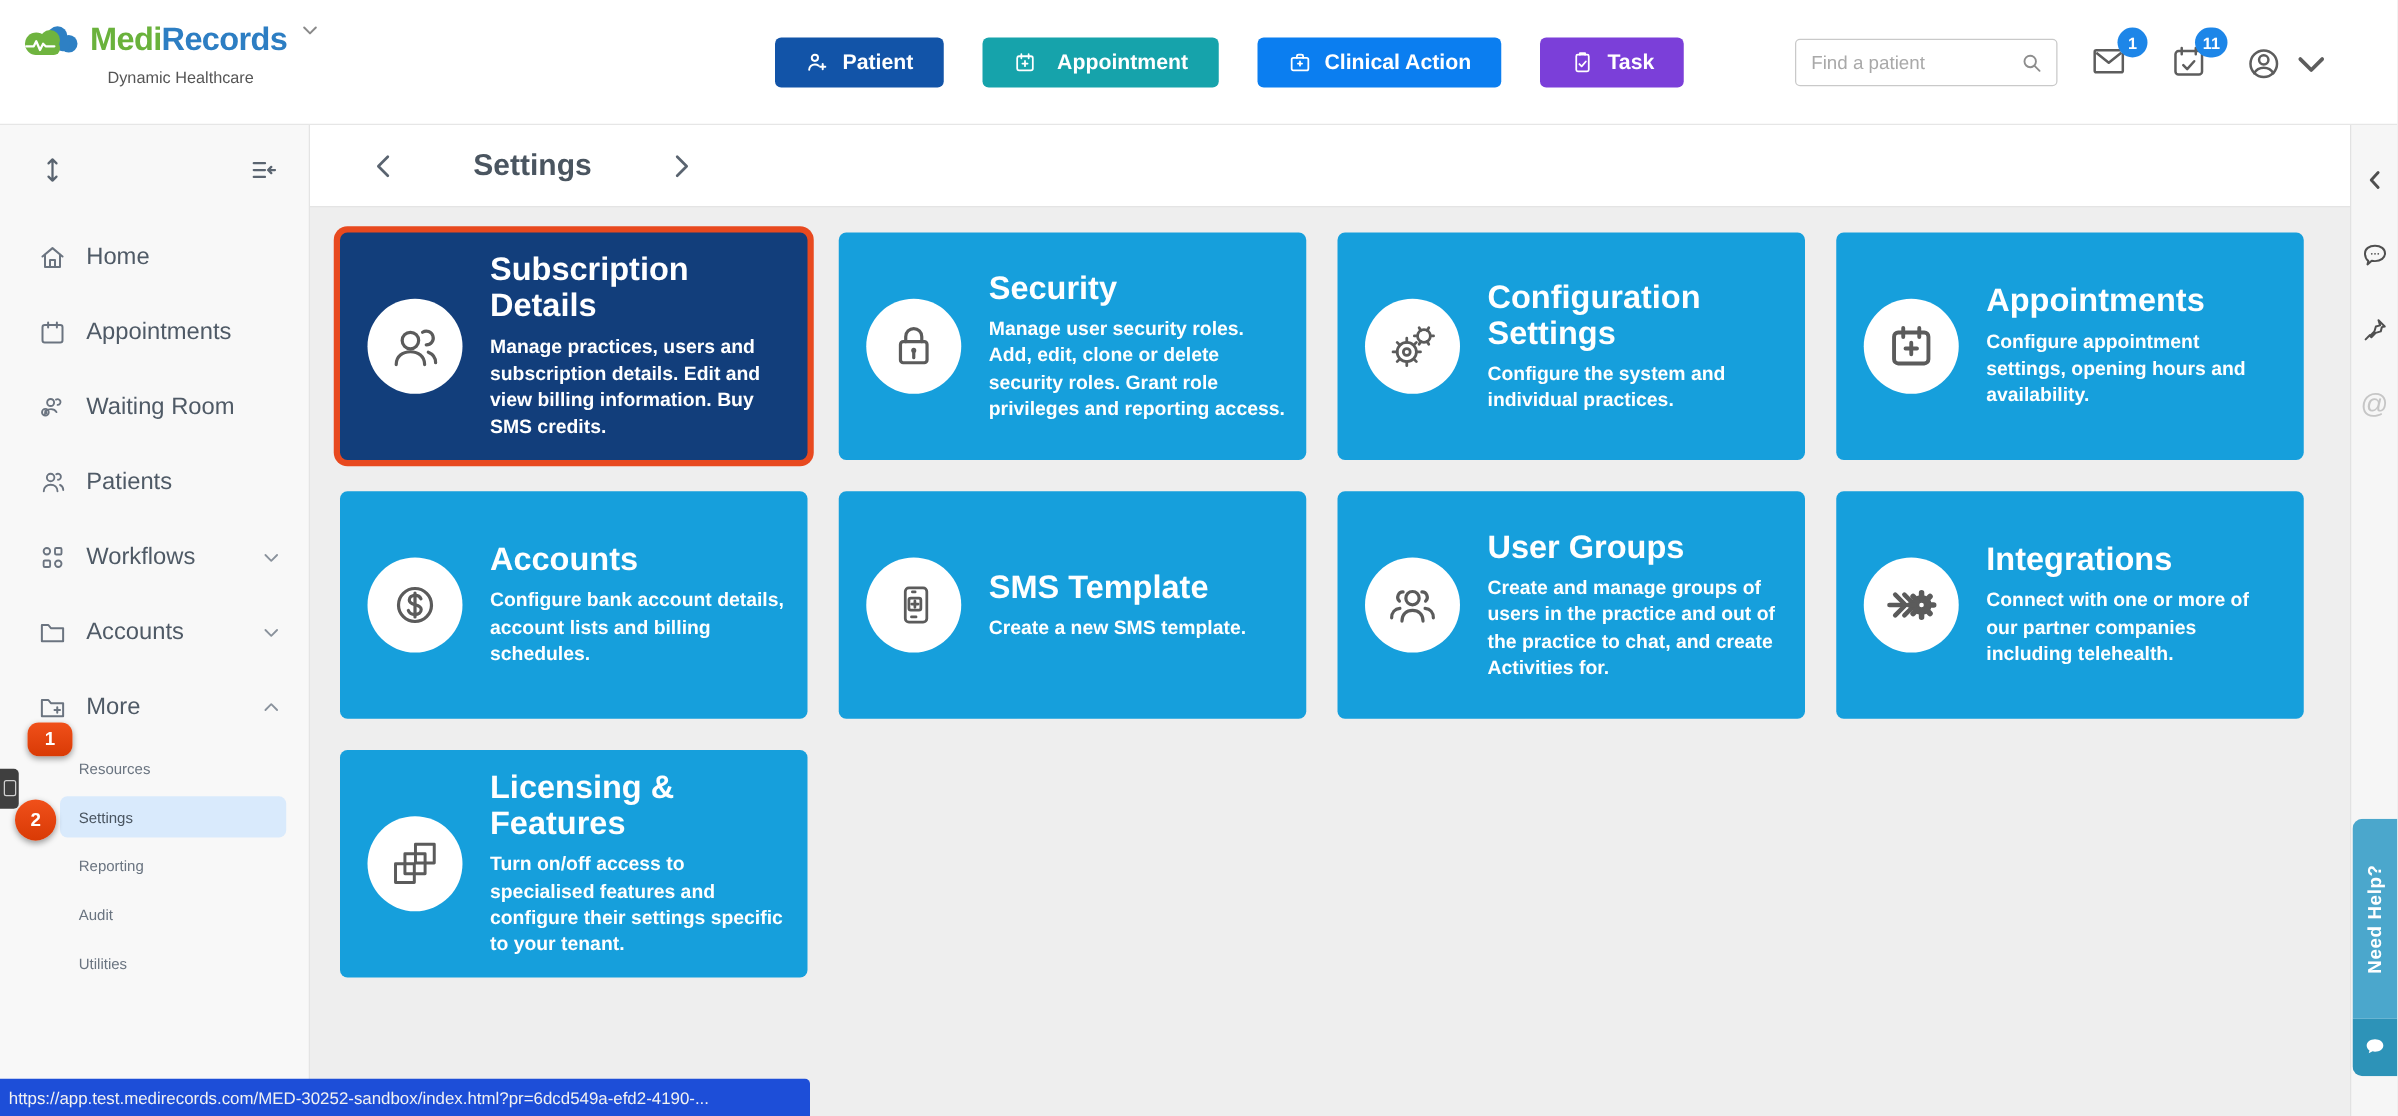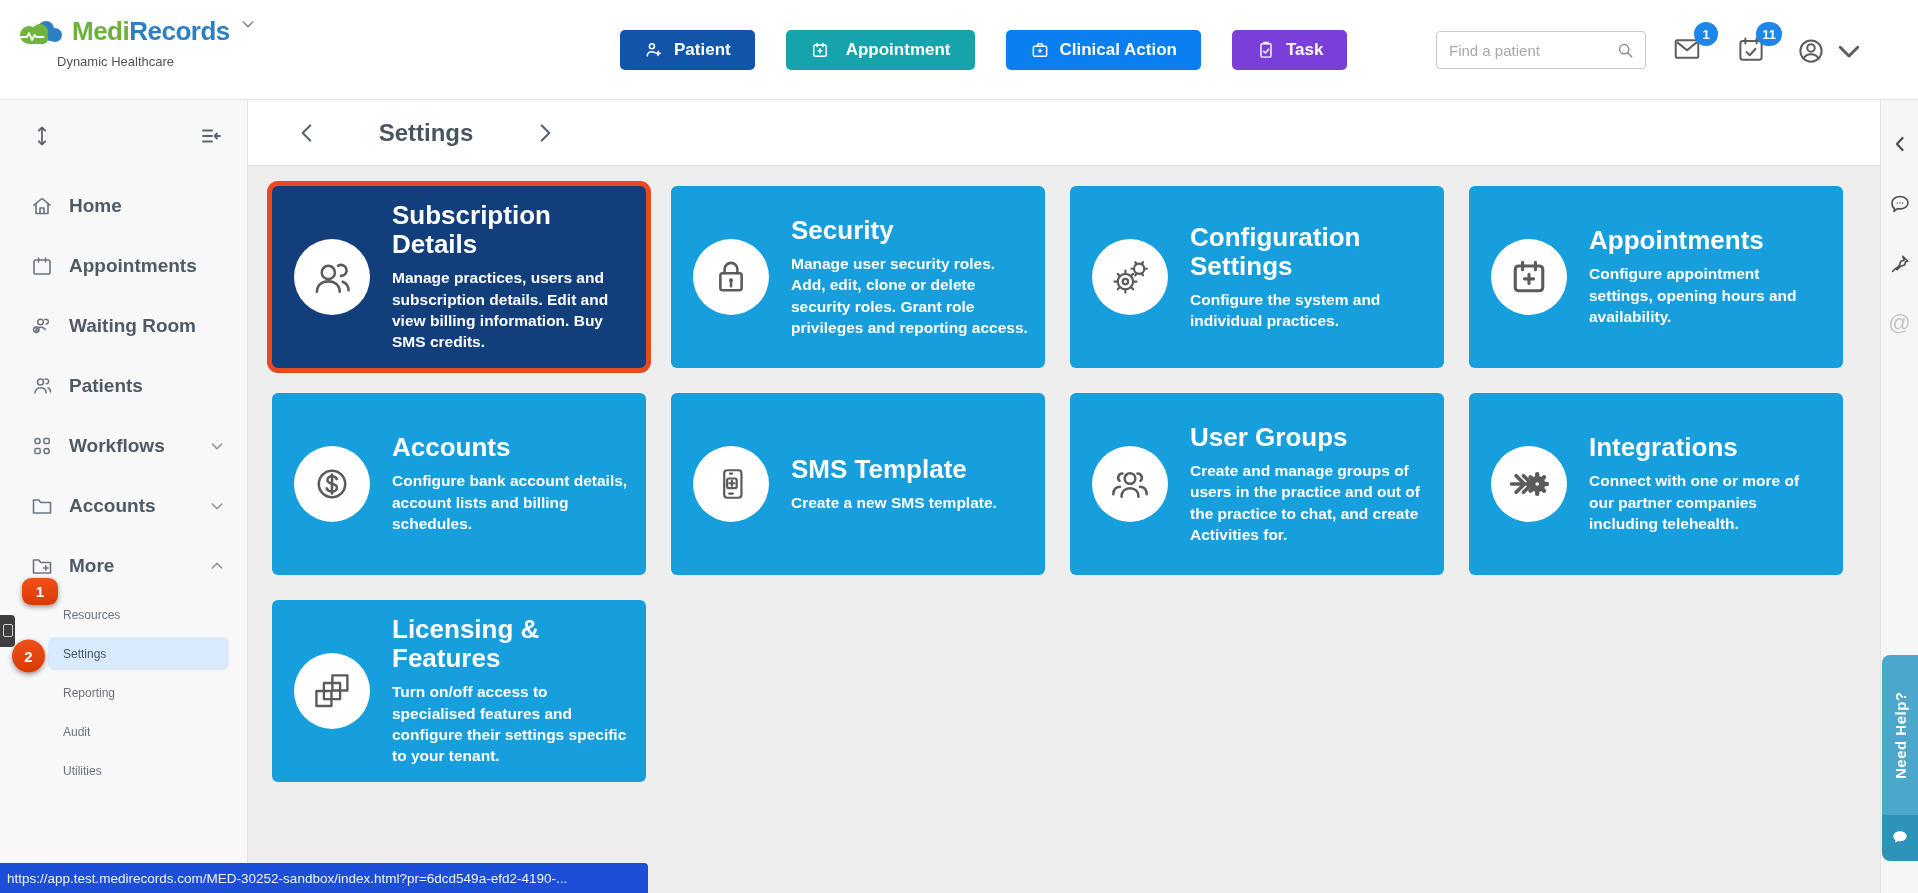--- a/index.html
+++ b/index.html
@@ -9,21 +9,21 @@
   svg { display:block; }
 
   
   .header { position:absolute; left:0; top:0; width:1918px; height:100px;
     background:#ffffff; border-bottom:1px solid #e6e6e6; z-index:5; }
   .brand { position:absolute; left:16px; top:16px; width:240px; cursor:pointer; }
   .brand-row { display:flex; align-items:flex-start; gap:8px; }
   .brand-name { font-size:26px; font-weight:700; letter-spacing:-0.5px; }
   .brand-green { color:#6ab23c; } .brand-blue { color:#2d7ec3; }
   .brand-chev { color:#8a8a8a; margin-left:2px; }
-  .brand-sub { font-size:13px; color:#555; margin:4px 0 0 41px; }
+  .brand-sub { font-size:13px; color:#555; margin:4px 0 0 70px; }
 
   .hbtns { position:absolute; left:620px; top:30px; display:flex; gap:31px; }
   .hbtn { height:40px; border:none; border-radius:5px; padding:0 24px;
     display:flex; align-items:center; gap:10px; color:#fff; font-weight:700;
     font-size:17px; font-family:Liberation Sans, sans-serif; cursor:pointer; }
   .hbtn .bicon { width:20px; height:20px; color:#fff; }
 
   .hsearch { position:absolute; left:1436px; top:31px; width:210px; height:38px;
     border:1px solid #c9c9c9; border-radius:4px; background:#fff;
     display:flex; align-items:center; padding:0 10px 0 12px; }
@@ -41,21 +41,21 @@
   
   .sidebar { position:absolute; left:0; top:100px; width:248px; bottom:0;
     background:#f8f8f8; border-right:1px solid #e4e4e4; z-index:4; }
   .side-top { display:flex; justify-content:space-between; align-items:center;
     padding:24px 24px 0 30px; color:#5a6470; }
   .side-top .sti { width:24px; height:24px; cursor:pointer; }
   .nav { margin-top:28px; }
   .navitem { height:60px; display:flex; align-items:center; padding:0 22px 0 30px;
     cursor:pointer; position:relative; color:#4f5a66; }
   .navitem .nicon { width:24px; height:24px; color:#6b7480; flex-shrink:0; }
-  .navitem .nlabel { margin-left:15px; font-size:19px; font-weight:700; }
+  .navitem .nlabel { margin-left:15px; font-size:19px; font-weight:400; }
   .navitem .nchev { margin-left:auto; color:#8a929c; width:16px; height:16px; }
   .subitem { height:37px; position:relative; cursor:pointer; }
   .subitem-inner { height:33px; margin:2px 18px 2px 48px; border-radius:6px;
     display:flex; align-items:center; padding-left:15px; color:#6a7480; font-size:12px; }
   .subitem.selected .subitem-inner { background:#d9eafc; color:#4a5560; }
   .badge-red { background:linear-gradient(#f0501a,#d93a05); color:#fff; font-weight:700;
     font-size:15px; display:flex; align-items:center; justify-content:center;
     box-shadow:0 2px 5px rgba(0,0,0,0.4); position:absolute; z-index:6; }
   .badge-more { left:22px; bottom:-9px; width:36px; height:27px; border-radius:9px; }
   .badge-settings { left:12px; top:50%; transform:translateY(-50%);

